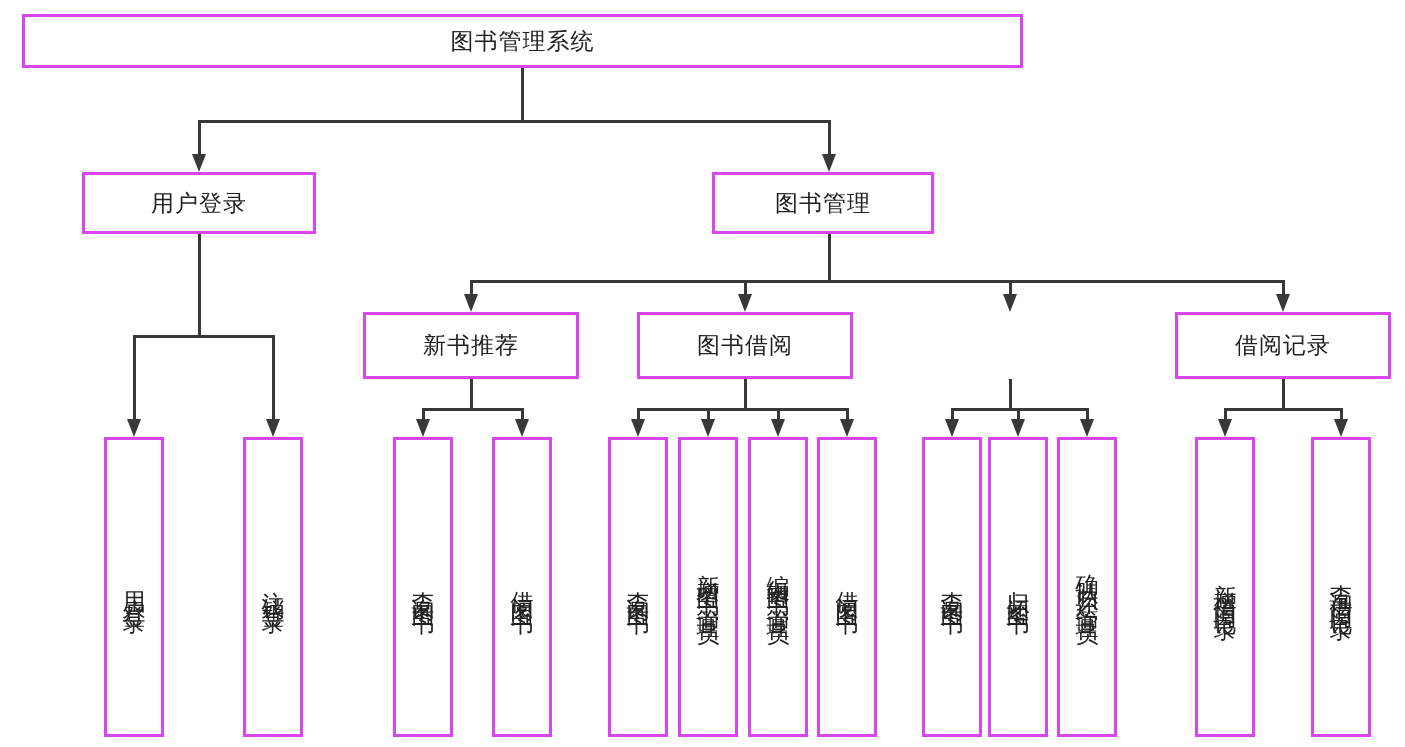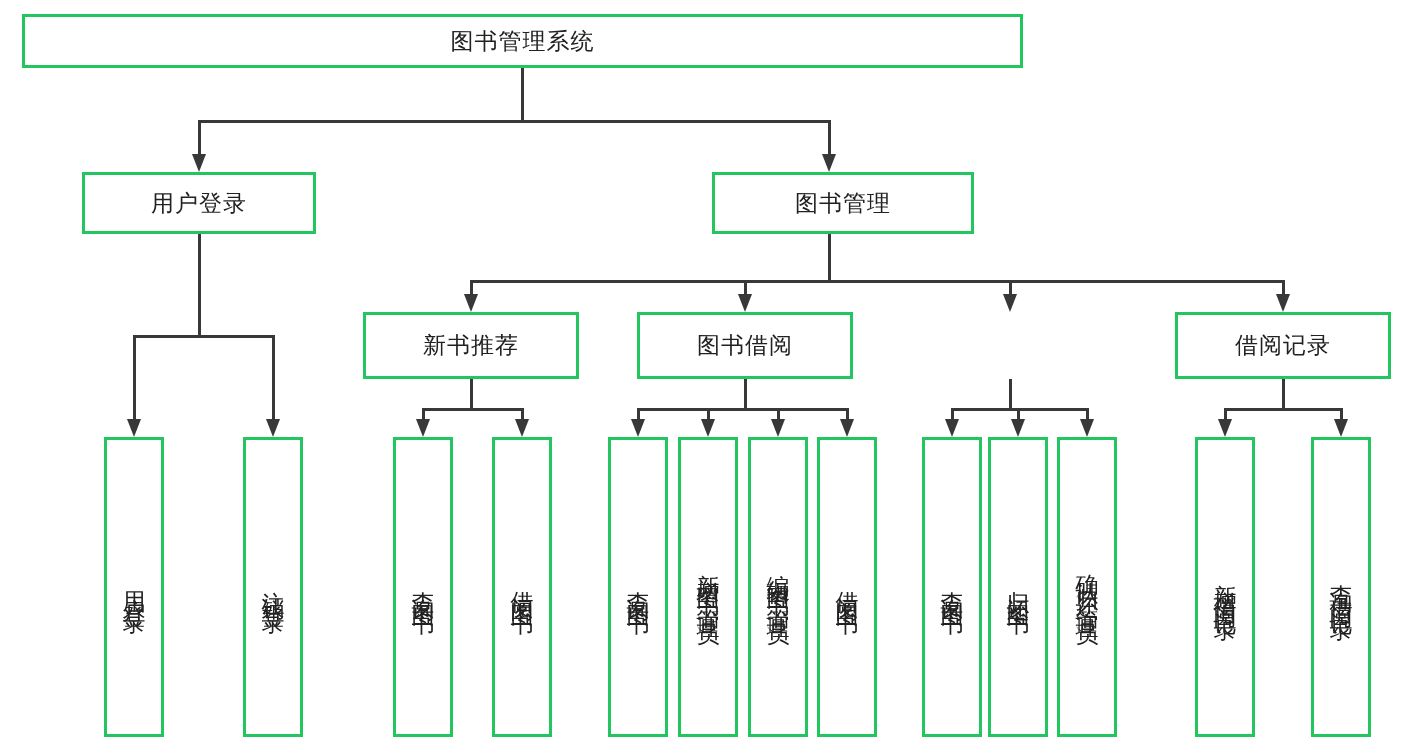--- a/index.html
+++ b/index.html
@@ -9,21 +9,21 @@
     height: 747px;
     background: #ffffff;
     font-family: "Liberation Sans", "DejaVu Sans", sans-serif;
     color: #212121;
     overflow: hidden;
   }
   
   .node {
     position: absolute;
     background: #ffffff;
-    border: 3px solid #22c55e;
+    border: 3px solid #d946ef;
     box-sizing: border-box;
     display: flex;
     align-items: center;
     justify-content: center;
   }
   .node-h span {
     font-size: 23px;
     letter-spacing: 1px;
     white-space: nowrap;
   }
@@ -69,21 +69,21 @@
   <div class="vl" style="left:521px; top:68px; width:3px; height:52px;"></div>
   <div class="hl" style="left:198px; top:120px; width:633px; height:3px;"></div>
   <div class="vl" style="left:198px; top:120px; width:3px; height:36px;"></div>
   <div class="ar" style="left:192px; top:154px;"></div>
   <div class="vl" style="left:828px; top:120px; width:3px; height:36px;"></div>
   <div class="ar" style="left:822px; top:154px;"></div>
 
   <div class="node node-h" style="left:82px; top:172px; width:234px; height:62px;">
     <span>用户登录</span>
   </div>
-  <div class="node node-h" style="left:712px; top:172px; width:262px; height:62px;">
+  <div class="node node-h" style="left:712px; top:172px; width:222px; height:62px;">
     <span>图书管理</span>
   </div>
 
   <div class="vl" style="left:198px; top:234px; width:3px; height:101px;"></div>
   <div class="hl" style="left:133px; top:335px; width:142px; height:3px;"></div>
   <div class="vl" style="left:133px; top:335px; width:3px; height:86px;"></div>
   <div class="ar" style="left:127px; top:419px;"></div>
   <div class="vl" style="left:272px; top:335px; width:3px; height:86px;"></div>
   <div class="ar" style="left:266px; top:419px;"></div>
 

